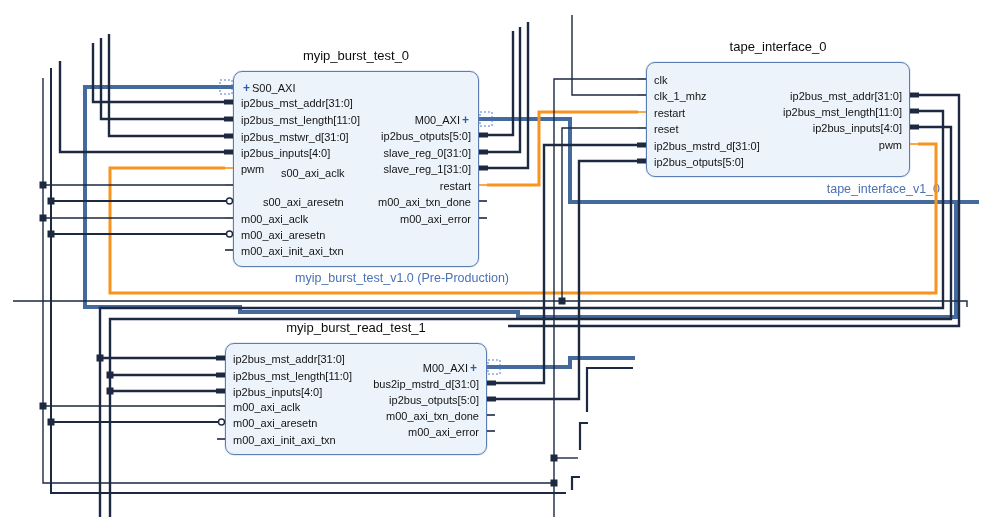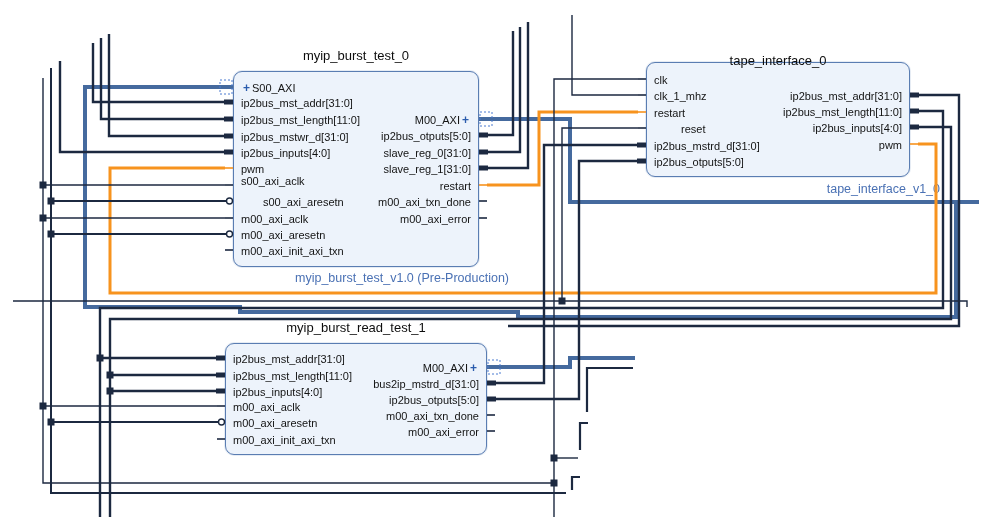--- a/index.html
+++ b/index.html
@@ -141,48 +141,48 @@
       <line x1="487" y1="415" x2="495" y2="415" stroke="#1c2940" stroke-width="1.6"></line>
       <line x1="487" y1="431" x2="495" y2="431" stroke="#1c2940" stroke-width="1.6"></line>
     </svg>
 <div class="block" style="left: 233px; top: 71px; width: 246px; height: 196px;">
       <div class="port left" style="top: 9px;"><span class="plus">+</span><span>S00_AXI</span></div>
       <div class="port left" style="top: 24px;"><span>ip2bus_mst_addr[31:0]</span></div>
       <div class="port left" style="top: 41px;"><span>ip2bus_mst_length[11:0]</span></div>
       <div class="port left" style="top: 58px;"><span>ip2bus_mstwr_d[31:0]</span></div>
       <div class="port left" style="top: 74px;"><span>ip2bus_inputs[4:0]</span></div>
       <div class="port left" style="top: 90px;"><span>pwm</span></div>
-      <div class="port left" style="top: 102px;"><span>s00_axi_aclk</span></div>
+      <div class="port left" style="top: 94px; margin-left: 40px;"><span>s00_axi_aclk</span></div>
       <div class="port left" style="top: 123px; margin-left: 22px;"><span>s00_axi_aresetn</span></div>
       <div class="port left" style="top: 140px;"><span>m00_axi_aclk</span></div>
       <div class="port left" style="top: 156px;"><span>m00_axi_aresetn</span></div>
       <div class="port left" style="top: 172px;"><span>m00_axi_init_axi_txn</span></div>
       <div class="port right" style="top: 41px;"><span>M00_AXI</span><span class="plus">+</span></div>
       <div class="port right" style="top: 57px;"><span>ip2bus_otputs[5:0]</span></div>
       <div class="port right" style="top: 74px;"><span>slave_reg_0[31:0]</span></div>
       <div class="port right" style="top: 90px;"><span>slave_reg_1[31:0]</span></div>
       <div class="port right" style="top: 107px;"><span>restart</span></div>
       <div class="port right" style="top: 123px;"><span>m00_axi_txn_done</span></div>
       <div class="port right" style="top: 140px;"><span>m00_axi_error</span></div>
     </div>
     <div class="btitle" style="left: 213px; top: 48px; width: 286px;">myip_burst_test_0</div>
     <div class="bfooter" style="left: 203px; top: 271px; width: 306px;">myip_burst_test_v1.0 (Pre-Production)</div>
     <div class="block" style="left: 646px; top: 62px; width: 264px; height: 115px; padding-left: 15px;">
       <div class="port left" style="top: 10px;"><span>clk</span></div>
       <div class="port left" style="top: 26px;"><span>clk_1_mhz</span></div>
       <div class="port left" style="top: 43px;"><span>restart</span></div>
-      <div class="port left" style="top: 59px; margin-left: 27px;"><span>reset</span></div>
+      <div class="port left" style="top: 59px;"><span>reset</span></div>
       <div class="port left" style="top: 76px;"><span>ip2bus_mstrd_d[31:0]</span></div>
       <div class="port left" style="top: 92px;"><span>ip2bus_otputs[5:0]</span></div>
       <div class="port right" style="top: 26px;"><span>ip2bus_mst_addr[31:0]</span></div>
       <div class="port right" style="top: 42px;"><span>ip2bus_mst_length[11:0]</span></div>
       <div class="port right" style="top: 58px;"><span>ip2bus_inputs[4:0]</span></div>
       <div class="port right" style="top: 75px;"><span>pwm</span></div>
     </div>
-    <div class="btitle" style="left: 626px; top: 53px; width: 304px; text-align: center;">tape_interface_0</div>
+    <div class="btitle" style="left: 626px; top: 39px; width: 304px; text-align: center;">tape_interface_0</div>
     <div class="bfooter" style="left: 616px; top: 182px; width: 324px;">tape_interface_v1_0</div>
     <div class="block" style="left: 225px; top: 343px; width: 262px; height: 112px;">
       <div class="port left" style="top: 8px;"><span>ip2bus_mst_addr[31:0]</span></div>
       <div class="port left" style="top: 25px;"><span>ip2bus_mst_length[11:0]</span></div>
       <div class="port left" style="top: 41px;"><span>ip2bus_inputs[4:0]</span></div>
       <div class="port left" style="top: 56px;"><span>m00_axi_aclk</span></div>
       <div class="port left" style="top: 72px;"><span>m00_axi_aresetn</span></div>
       <div class="port left" style="top: 89px;"><span>m00_axi_init_axi_txn</span></div>
       <div class="port right" style="top: 17px;"><span>M00_AXI</span><span class="plus">+</span></div>
       <div class="port right" style="top: 33px;"><span>bus2ip_mstrd_d[31:0]</span></div>

